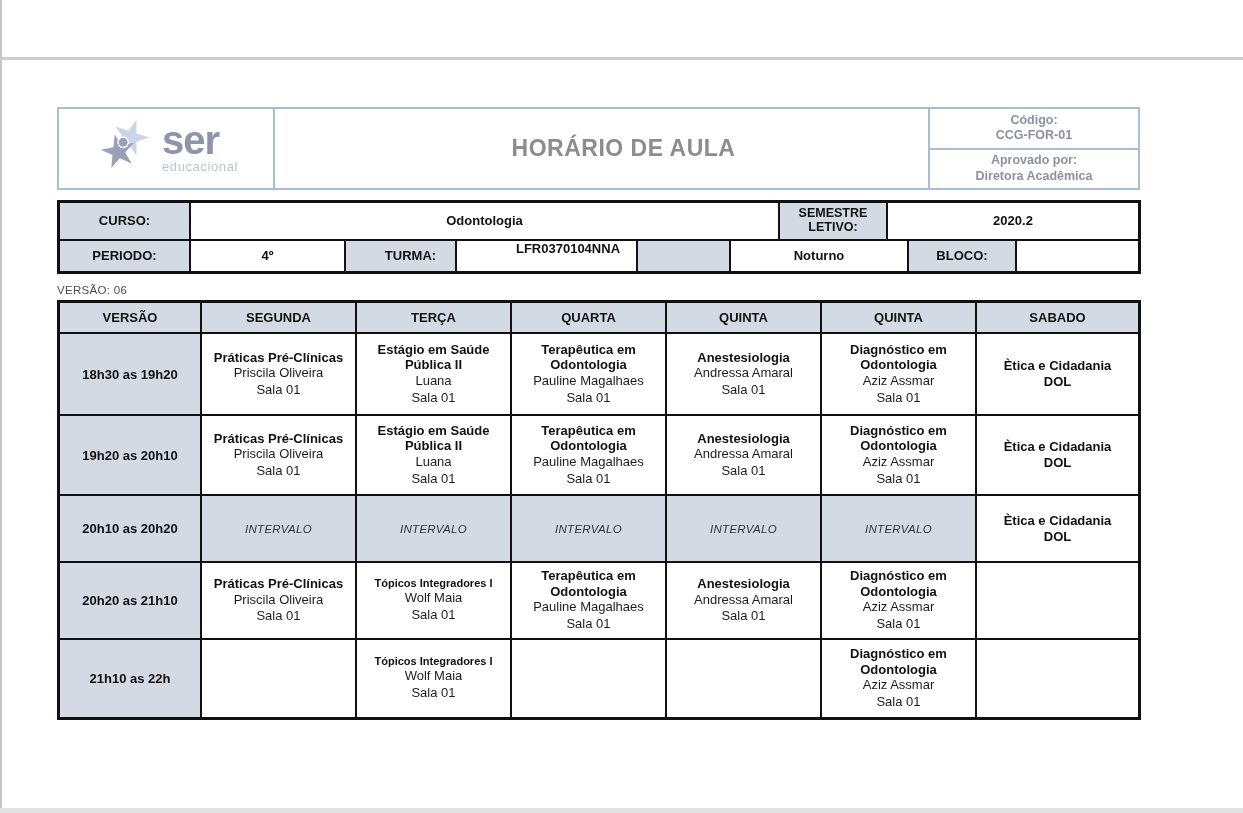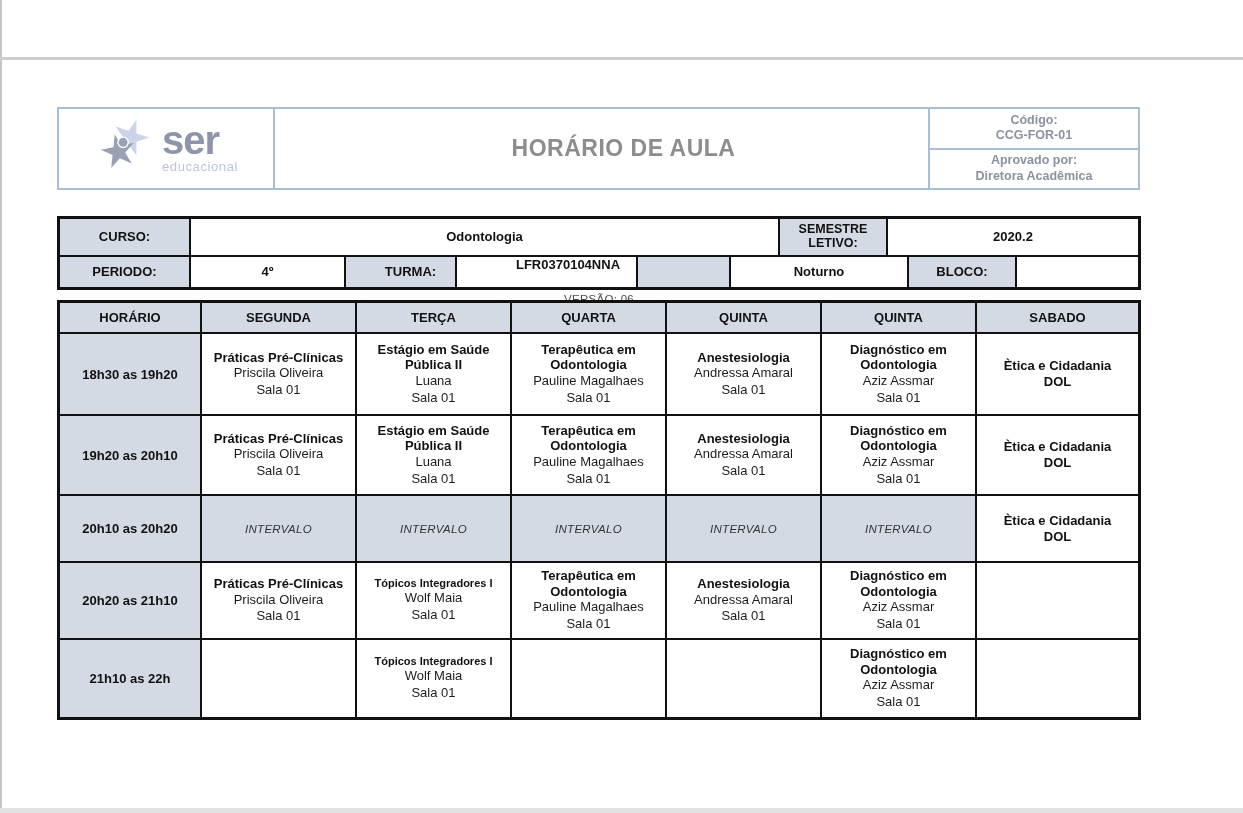--- a/index.html
+++ b/index.html
@@ -20,40 +20,40 @@
   .logo-text .brand{font-size:40px;font-weight:bold;color:#8e95ab;line-height:0.85;letter-spacing:-1px;}
   .logo-text .brand-sub{font-size:13px;color:#bdc4d7;letter-spacing:0.6px;margin-top:2px;}
   .title-cell{flex:1;display:flex;align-items:center;justify-content:center;border-right:2px solid #a7bed4;box-sizing:border-box;}
   .doc-title{font-size:23px;font-weight:bold;color:#8d8d8d;letter-spacing:0.5px;margin-left:44px;}
   .code-cell{width:208px;display:flex;flex-direction:column;box-sizing:border-box;}
   .code-box{flex:1;display:flex;flex-direction:column;justify-content:center;text-align:center;
             font-weight:bold;color:#8b919e;font-size:12.5px;line-height:1.25;box-sizing:border-box;}
   .code-box.first{border-bottom:2px solid #a7bed4;}
 
   
-  .info{position:absolute;left:57px;top:216px;width:1084px;border:3px solid #111;box-sizing:border-box;background:#fff;}
+  .info{position:absolute;left:57px;top:200px;width:1084px;border:3px solid #111;box-sizing:border-box;background:#fff;}
   .info-row{display:flex;}
   .info-row.r1{height:36px;border-bottom:2px solid #111;}
   .info-row.r2{height:30px;}
   .icell{border-right:2px solid #111;box-sizing:border-box;display:flex;align-items:center;justify-content:center;
          text-align:center;font-size:13px;font-weight:bold;line-height:1.1;}
   .icell.last{border-right:none;flex:1;}
   .shade{background:#d4dae3;}
   .icell.top-align{align-items:flex-start;padding-top:1px;margin-left:43px;}
   .w-label{width:131px;}
   .w-curso{width:589px;}
   .w-sem{width:108px;font-size:12.5px;}
   .w-per{width:155px;}
   .w-turma-l{width:111px;padding-left:20px;}
   .w-turma-v{width:138px;}
   .w-gap{width:93px;}
   .w-turno{width:178px;}
   .w-bloco{width:108px;}
 
-  .versao{position:absolute;left:57px;top:293px;width:1084px;text-align:center;
+  .versao{position:absolute;left:57px;top:284px;width:1084px;text-align:left;
           font-size:11.5px;color:#4a4a4a;letter-spacing:0.3px;}
 
   
   .sched{position:absolute;left:57px;top:300px;width:1084px;border:3px solid #111;box-sizing:border-box;background:#fff;}
   .srow{display:flex;border-bottom:2px solid #111;}
   .srow.last{border-bottom:none;}
   .scell{border-right:2px solid #111;box-sizing:border-box;display:flex;flex-direction:column;
          align-items:center;justify-content:center;text-align:center;padding:2px 3px;overflow:hidden;}
   .scell.c6{border-right:none;flex:1;}
   .c0{width:142px;}
@@ -126,21 +126,21 @@
     <div class="icell shade w-bloco">BLOCO:</div>
     <div class="icell last"></div>
   </div>
 </div>
 
 <div class="versao">VERSÃO: 06</div>
 
 <div class="sched">
 
   <div class="srow shead">
-    <div class="scell c0 shade hcell">HORÁRIO</div>
+    <div class="scell c0 shade hcell">VERSÃO</div>
     <div class="scell c1 shade hcell">SEGUNDA</div>
     <div class="scell c2 shade hcell">TERÇA</div>
     <div class="scell c3 shade hcell">QUARTA</div>
     <div class="scell c4 shade hcell">QUINTA</div>
     <div class="scell c5 shade hcell">QUINTA</div>
     <div class="scell c6 shade hcell">SABADO</div>
   </div>
 
   <div class="srow r-1">
     <div class="scell c0 shade time">18h30 as 19h20</div>

